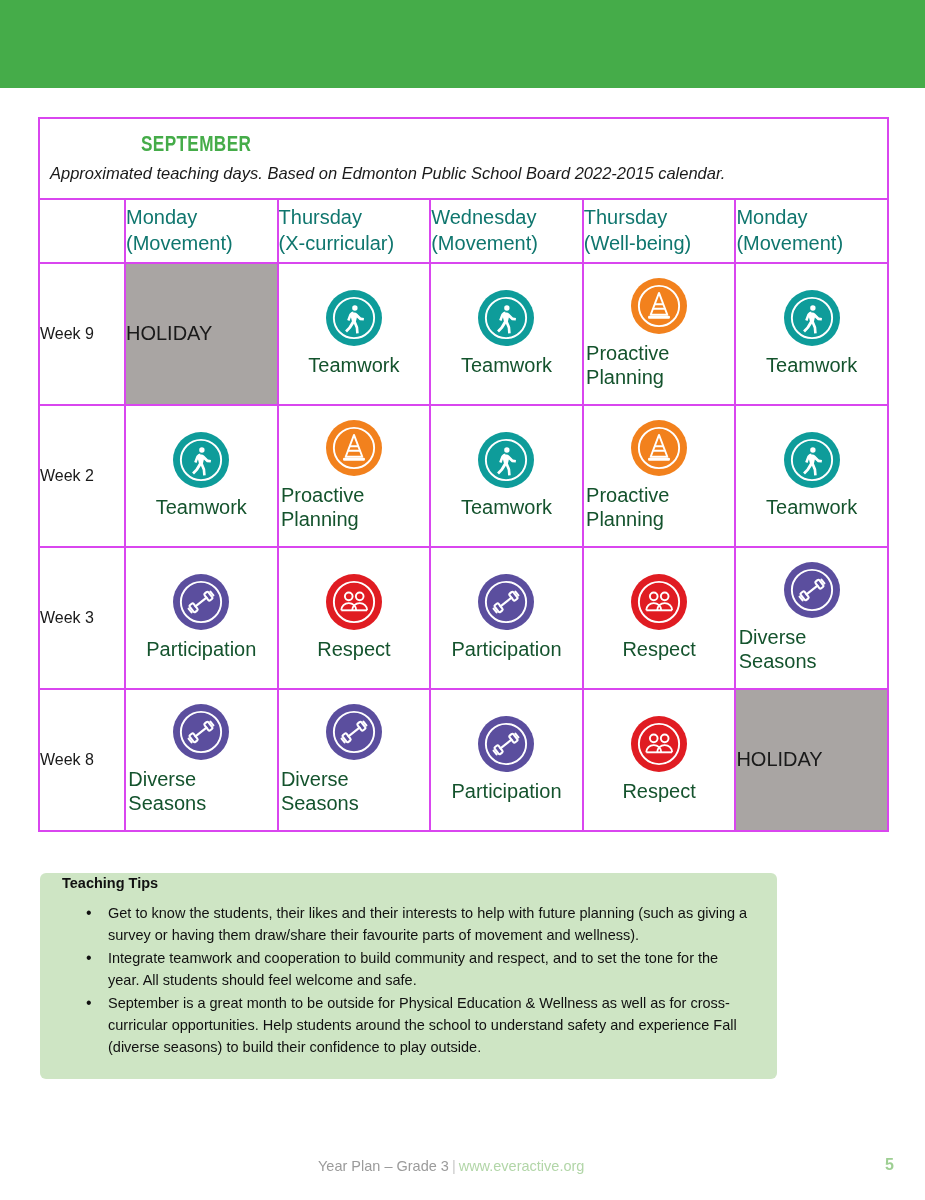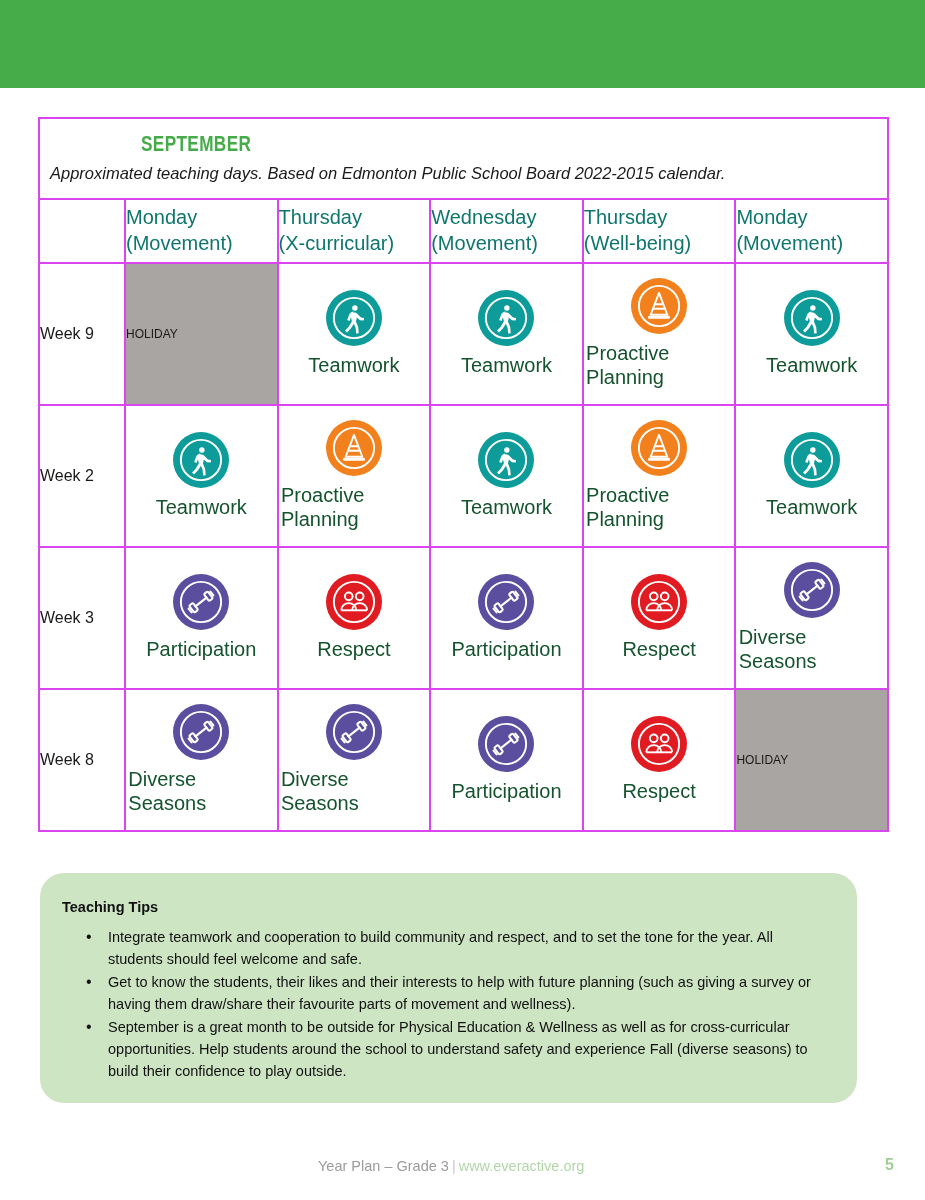--- a/index.html
+++ b/index.html
@@ -83,21 +83,21 @@
   .week-label {
     font-size: 16px;
     color: #1a1a1a;
   }
 
   td.cell {
     height: 140px;
   }
   td.holiday {
     background: #A9A5A3;
-    font-size: 12px;
+    font-size: 20px;
     color: #1a1a1a;
   }
 
   .activity {
     display: flex;
     flex-direction: column;
     align-items: center;
     justify-content: center;
     gap: 7px;
   }
@@ -115,24 +115,24 @@
     color: #14532d;
     line-height: 1.22;
     max-width: 146px;
   }
 
   
   .tips {
     position: absolute;
     left: 40px;
     top: 873px;
-    width: 817px;
+    width: 737px;
     background: #CEE5C4;
-    border-radius: 24px;
-    padding: 26px 26px 20px 22px;
+    border-radius: 6px;
+    padding: 2px 26px 20px 22px;
     box-sizing: border-box;
   }
   .tips h3 {
     margin: 0 0 11px 0;
     font-size: 14.5px;
     font-weight: bold;
     color: #111;
   }
   .tips ul {
     margin: 0;
@@ -545,22 +545,22 @@
           </td>
           <td class="cell holiday">HOLIDAY</td>
         </tr>
       </tbody>
   </table>
 </div>
 
 <div class="tips" style="background: rgb(206, 229, 196);">
   <h3>Teaching Tips</h3>
   <ul id="tips-list">
+      <li>Get to know the students, their likes and their interests to help with future planning (such as giving a survey or having them draw/share their favourite parts of movement and wellness).</li>
       <li>Integrate teamwork and cooperation to build community and respect, and to set the tone for the year. All students should feel welcome and safe.</li>
-      <li>Get to know the students, their likes and their interests to help with future planning (such as giving a survey or having them draw/share their favourite parts of movement and wellness).</li>
       <li>September is a great month to be outside for Physical Education &amp; Wellness as well as for cross-curricular opportunities. Help students around the school to understand safety and experience Fall (diverse seasons) to build their confidence to play outside.</li>
     </ul>
 </div>
 
 <div class="footer">
   <div class="footer-text">
     <span>Year Plan – Grade 3</span><span class="sep">|</span><span class="url">www.everactive.org</span>
   </div>
   <div class="page-num">5</div>
 </div>

